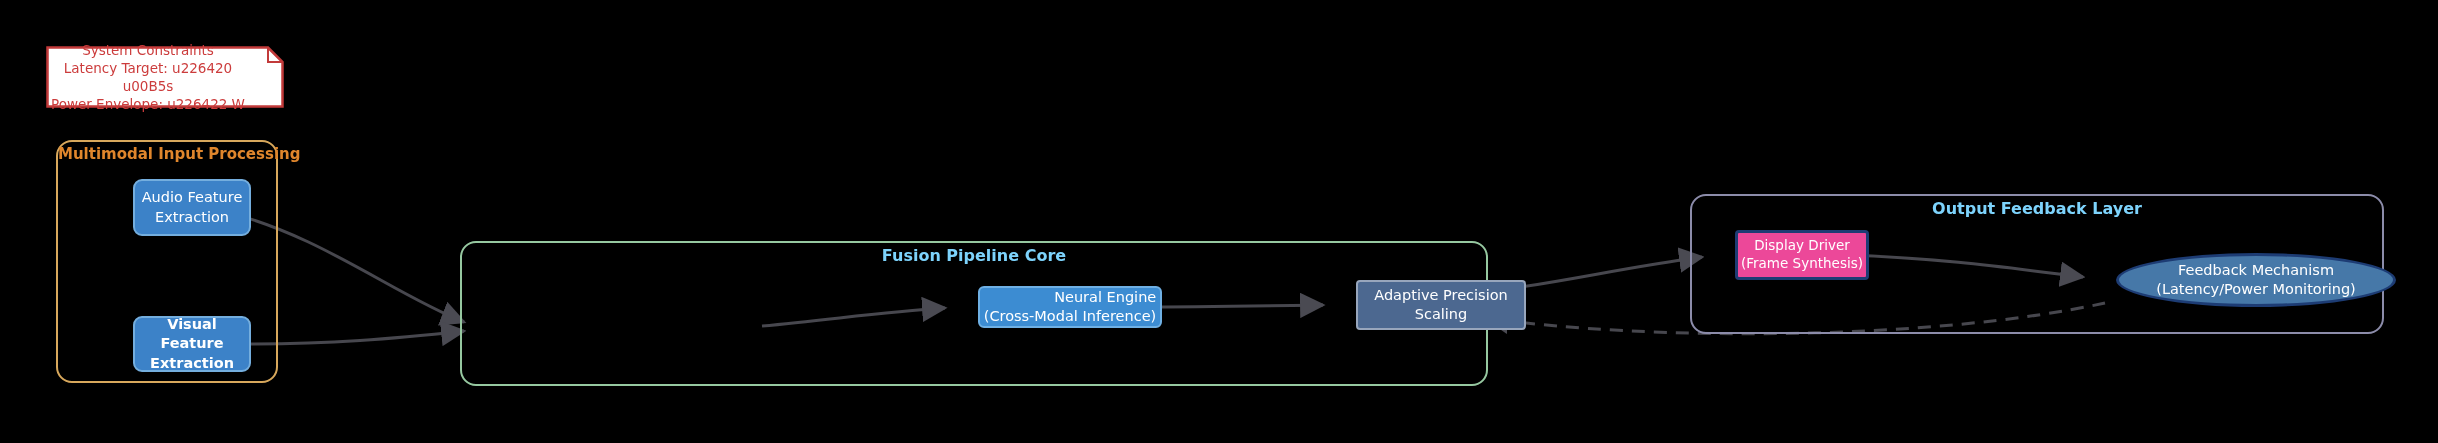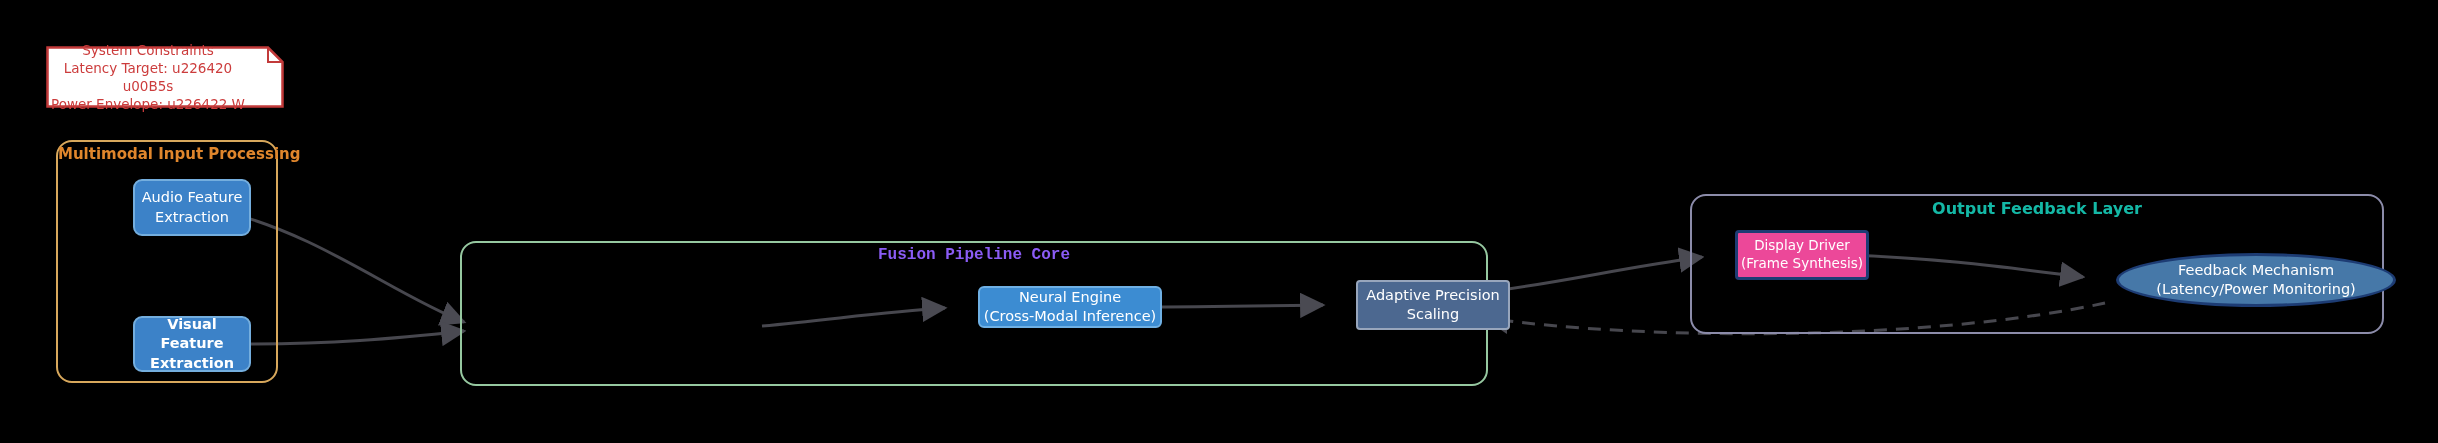--- a/index.html
+++ b/index.html
@@ -10,41 +10,41 @@
   #edge-layer { position: absolute; left: 0; top: 0; width: 2438px; height: 443px; }
   .edge { fill: none; stroke: #47474e; stroke-width: 3; }
   .edge.dashed { stroke-dasharray: 13 9; }
 
   .cluster { position: absolute; border: 2px solid; border-radius: 16px; background: transparent; }
   .cluster-label { position: absolute; top: 3px; left: 0; right: 0; text-align: center;
                    font-weight: bold; font-size: 16px; white-space: nowrap; }
   #cluster-input  { left: 56px;  top: 140px; width: 222px;  height: 243px; border-color: #d8a85c; }
   #cluster-input  .cluster-label { color: #e0862c; font-size: 15px; }
   #cluster-fusion { left: 460px; top: 241px; width: 1028px; height: 145px; border-color: #96c8a0; }
-  #cluster-fusion .cluster-label { color: #8b5cf6; font-family: Liberation Mono, monospace; }
+  #cluster-fusion .cluster-label { color: #7dd3fc; }
   #cluster-output { left: 1690px; top: 194px; width: 694px; height: 140px; border-color: #8c8caa; }
-  #cluster-output .cluster-label { color: #14b8a6; }
+  #cluster-output .cluster-label { color: #7dd3fc; }
 
   .node { position: absolute; display: flex; align-items: center; justify-content: center;
           text-align: center; color: #ffffff; font-size: 14.5px; line-height: 1.32;
           white-space: pre-line; margin-left: 25px; }
   .box { border-radius: 9px; }
 
   #node-audio  { left: 108px; top: 179px; width: 118px; height: 57px;
                  background: #3c82c8; border: 2px solid #74aede; }
   #node-visual { left: 108px; top: 316px; width: 118px; height: 56px;
                  background: #3c82c8; border: 2px solid #74aede; font-weight: bold; }
 
   #node-routing { left: 473px; top: 283px; width: 288px; height: 86px; background: transparent; }
   #node-routing svg { position: absolute; left: 0; top: 0; width: 100%; height: 100%; }
   #node-routing .diamond-text { position: relative; z-index: 1; }
 
   #node-neural    { left: 953px;  top: 286px; width: 184px; height: 42px;
-                    background: #3c8cd2; border: 2px solid #6fb0e4; border-radius: 6px; }
-  #node-precision { left: 1331px; top: 280px; width: 154px; height: 50px;
+                    background: #3c8cd2; border: 2px solid #6fb0e4; border-radius: 6px; text-align: right; }
+  #node-precision { left: 1331px; top: 280px; width: 170px; height: 50px;
                     background: #4c6890; border: 2px solid #98a6bc; border-radius: 4px; }
   #node-display   { left: 1710px; top: 230px; width: 134px; height: 50px;
                     background: #ec4899; border: 3px solid #1d3c74; border-radius: 4px; font-size: 13.5px; }
   #node-feedback  { left: 2091px; top: 253px; width: 280px; height: 54px;
                     background: #4678a8; border: 3px solid #1d3c74; border-radius: 50%; }
 
   #note { position: absolute; left: 46px; top: 46px; width: 204px; height: 62px; }
   #note svg { position: absolute; left: 0; top: 0; }
   #note .note-text { position: relative; z-index: 1; width: 100%; height: 100%;
                      display: flex; align-items: center; justify-content: center;

